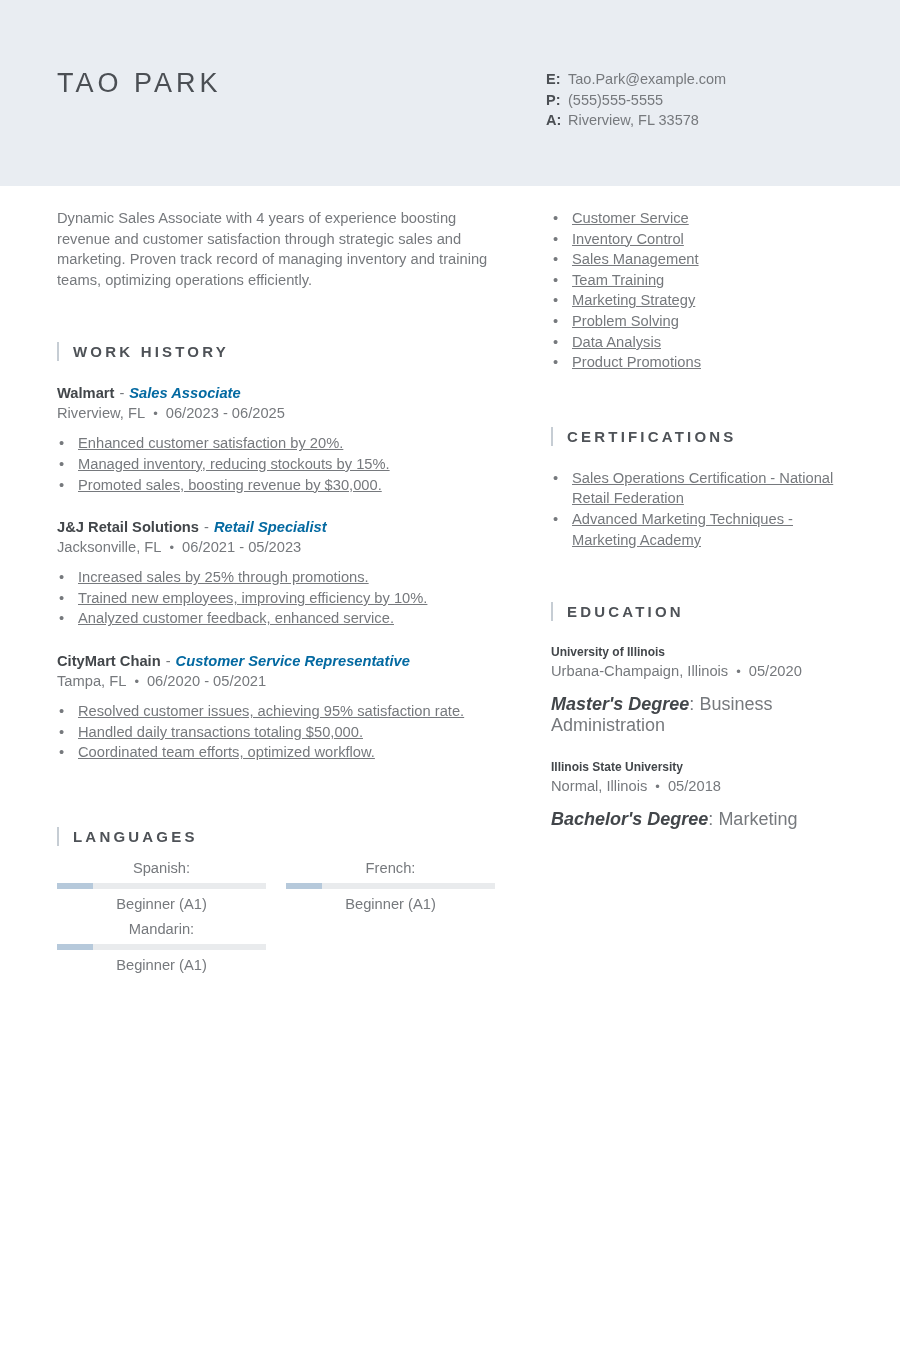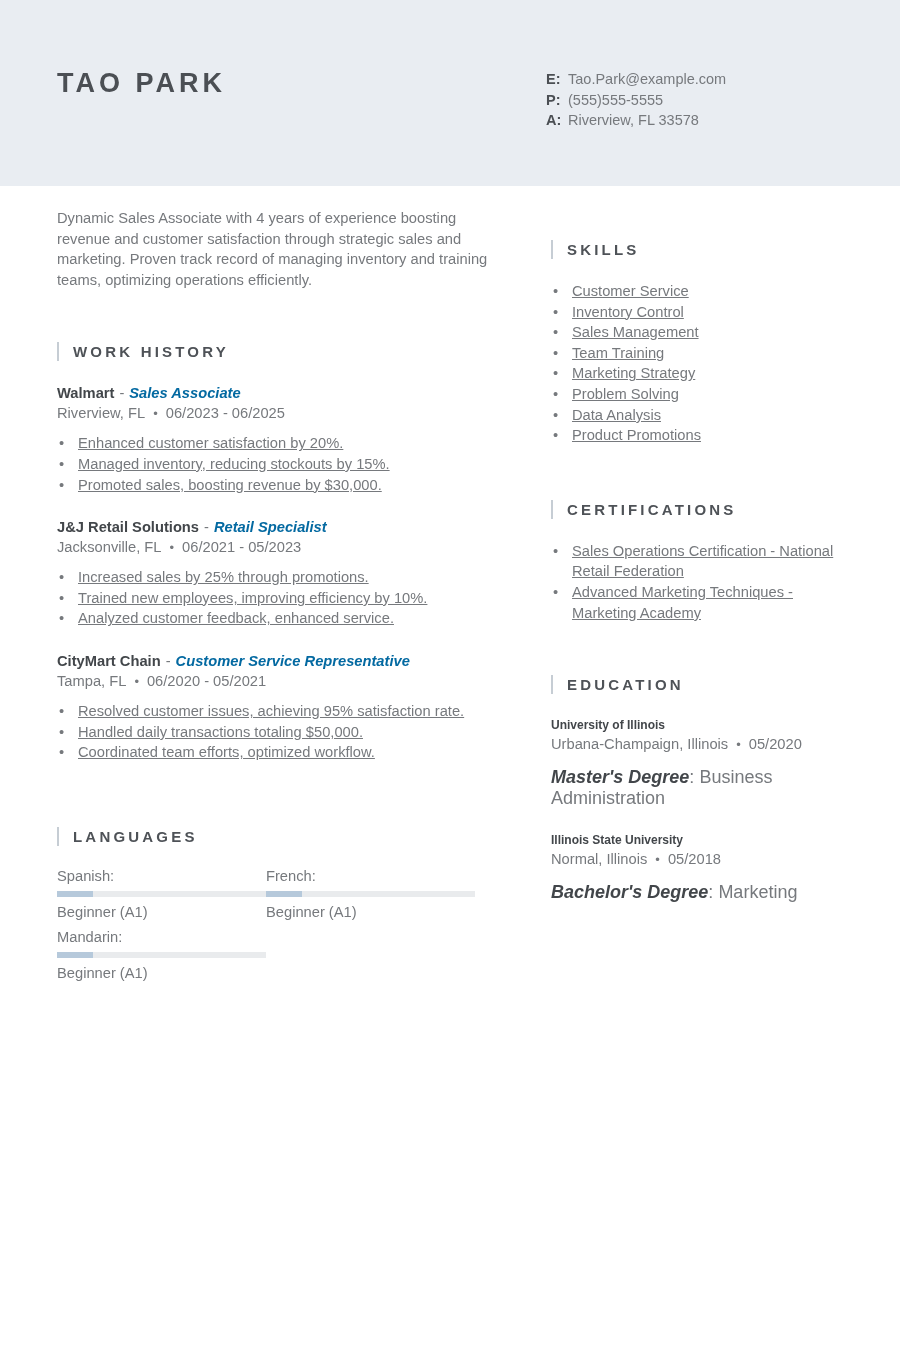--- a/index.html
+++ b/index.html
@@ -10,21 +10,21 @@
     color:#76797d;
     position:relative;
     overflow:hidden;
   }
   .page { width:900px; height:1350px; position:relative; background:#ffffff; }
 
   
   .header { height:186px; background:#e9edf2; position:relative; }
   .name {
     position:absolute; left:57px; top:68px;
-    font-size:27px; font-weight:bold; letter-spacing:4px; color:#4b4f54;
+    font-size:27px; font-weight:normal; letter-spacing:4px; color:#4b4f54;
   }
   .contact { position:absolute; left:546px; top:69px; font-size:14.5px; line-height:20.5px; }
   .contact-row { display:flex; }
   .contact-label { font-weight:bold; color:#4b4f54; width:22px; flex:0 0 22px; }
   .contact-value { color:#76797d; }
 
   
   .main { position:relative; }
   .col-left  { position:absolute; left:57px;  top:0; width:434px; }
   .col-right { position:absolute; left:551px; top:0; width:296px; }
@@ -51,21 +51,21 @@
 
   
   .job-title { margin-top:24px; font-size:14.7px; color:#42464a; }
   .company { font-weight:bold; color:#42464a; }
   .sep-dash { color:#76797d; margin:0 5px; }
   .role { font-weight:bold; font-style:italic; color:#0369a1;text-align:right; }
   .meta { margin-top:4px; font-size:14.7px; color:#76797d; }
   .meta .dot { margin:0 8px; font-size:13px; }
 
   
-  .lang-grid { display:grid; grid-template-columns:209px 209px; margin-top:22px; }
+  .lang-grid { display:grid; grid-template-columns:209px 209px; column-gap:20px; margin-top:14px;text-align:center; }
   .lang-item { margin-bottom:9px; }
   .lang-name { font-size:14.7px; color:#76797d; }
   .lang-bar  { height:6px; background:#e9ebed; margin-top:7px; }
   .lang-fill { height:6px; background:#b6c9db; }
   .lang-level { font-size:14.7px; margin-top:7px; color:#76797d; }
 
   
   .school-name { margin-top:24px; font-size:12px; font-weight:bold; color:#42464a; }
   .degree-line { margin-top:15px; font-size:18px; color:#76797d; }
   .degree { font-weight:bold; font-style:italic; color:#42464a; }
@@ -172,24 +172,20 @@
             <div class="lang-fill" style="width: 17%;"></div>
           </div>
           <div class="lang-level">Beginner (A1)</div>
         </div>
       </div>
 
     </div>
 
     <div class="col-right">
 
-      <div class="sec-head mt-first">
-        <span class="pipe"></span>
-        <span>SKILLS</span>
-      </div>
       <ul class="blist mt22">
         <li>Customer Service</li>
         <li>Inventory Control</li>
         <li>Sales Management</li>
         <li>Team Training</li>
         <li>Marketing Strategy</li>
         <li>Problem Solving</li>
         <li>Data Analysis</li>
         <li>Product Promotions</li>
       </ul>

